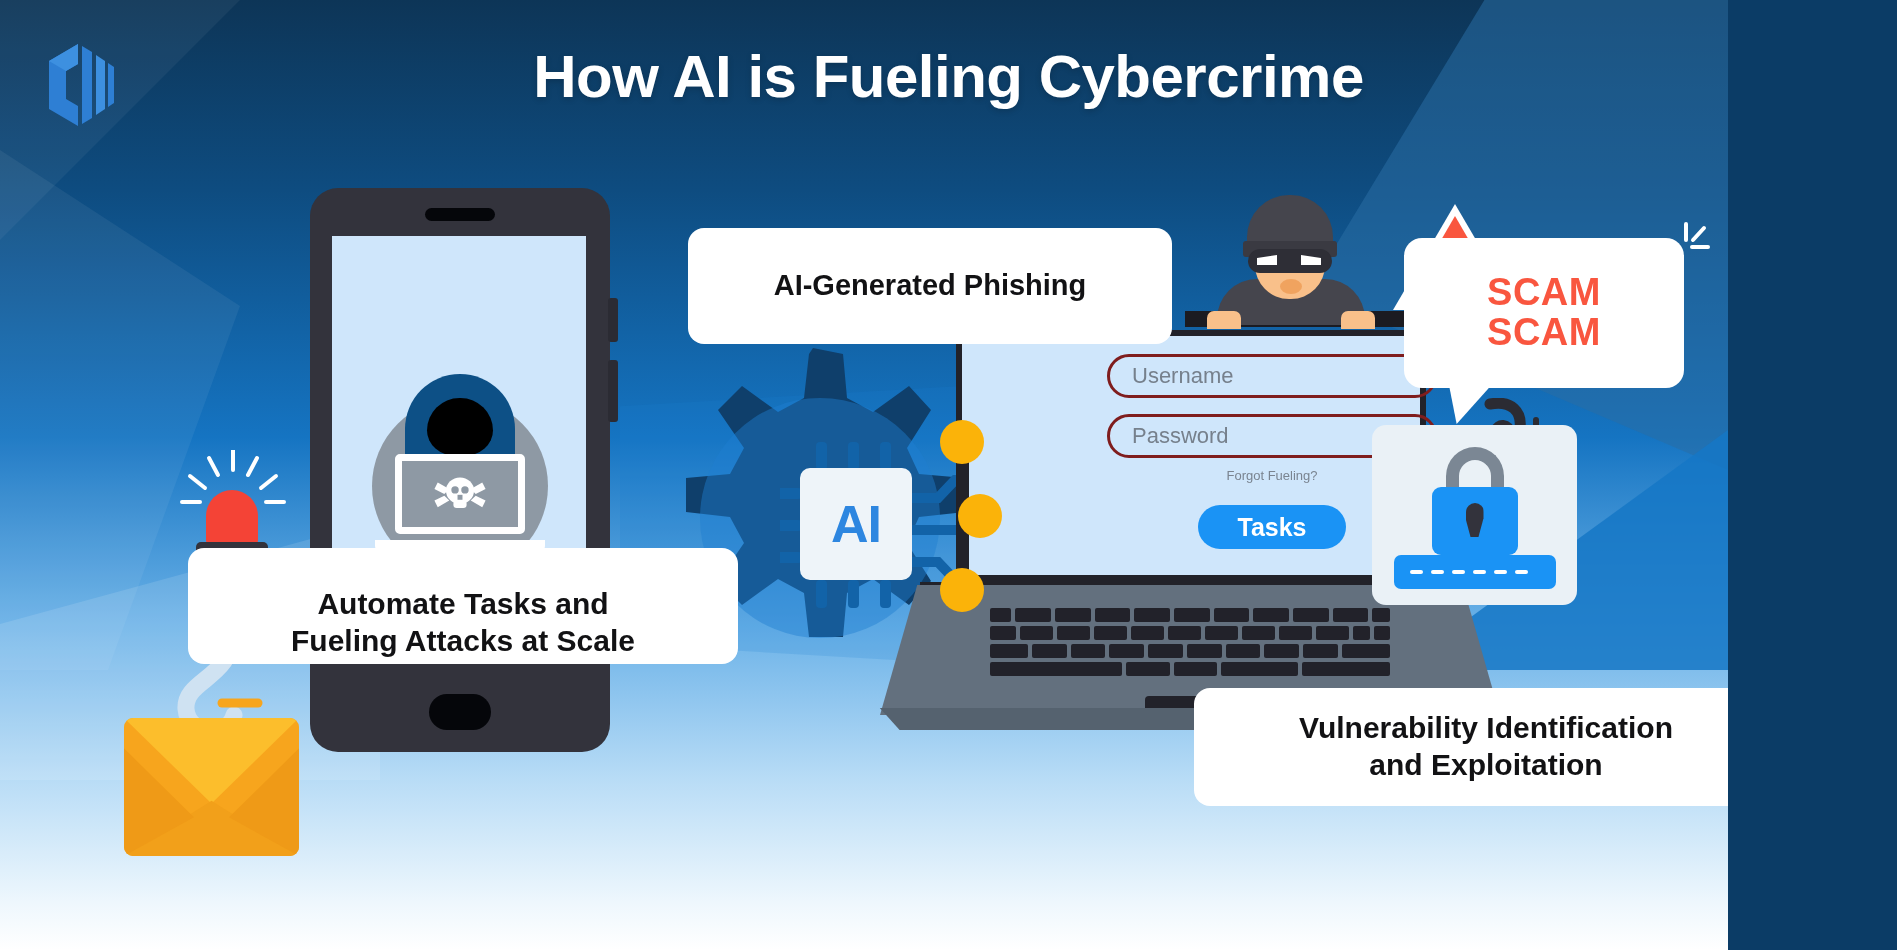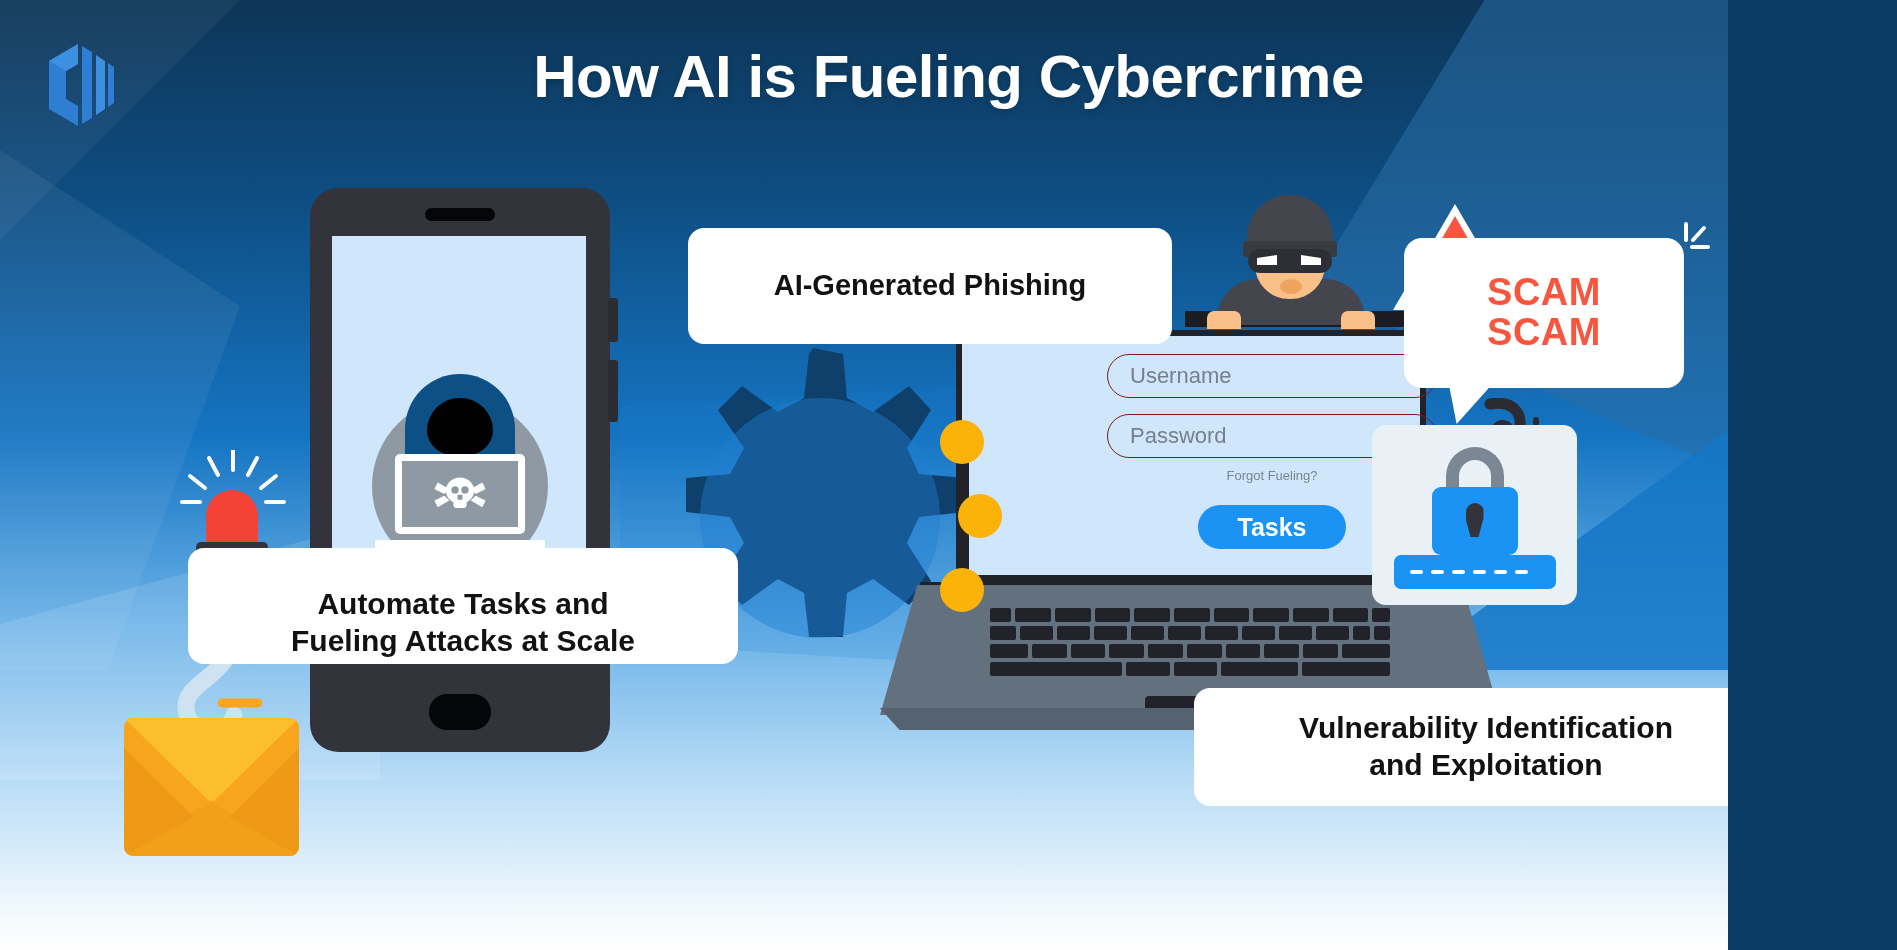--- a/index.html
+++ b/index.html
@@ -159,21 +159,21 @@
   .key { height:14px; background:#22222a; border-radius:2px; flex:1; }
   #trackpad {
     position:absolute; left:265px; top:366px; width:110px; height:34px;
     background:#22222a; border-radius:4px;
   }
 
   
   #login-form { position:absolute; left:100px; top:18px; width:420px; }
   .login-input {
     width:330px; height:44px; margin:0 auto 16px auto;
-    border:1px solid #7f1d1d; border-radius:24px;
+    border:3px solid #7f1d1d; border-radius:24px;
     display:flex; align-items:center; padding-left:22px;
     color:#76808c; font-size:22px; background:transparent;
   }
   #forgot-link {
     text-align:center; font-size:13px; color:#7a8490; margin-top:-6px;
   }
   #login-button {
     margin:22px auto 0 auto; width:148px; height:44px;
     background:#1a93f5; border-radius:24px;
     display:flex; align-items:center; justify-content:center;
@@ -367,20 +367,43 @@
   <div id="mini-laptop-base" style="left:460px;top:540px;"></div>
 
   <div id="gear">
     <svg viewBox="0 0 330 360" width="330" height="360">
       <path fill="#0f3f6b" d="M165 10 l30 6 4 44 26 14 36-26 22 24 -24 38 12 26 46 4 0 34 -46 5 -12 26 24 38 -22 24 -36-26 -26 14 -4 44 -34 0 -5-44 -26-14 -36 26 -24-24 26-38 -14-26 -44-5 0-34 44-4 14-26 -26-38 24-24 36 26 26-14 5-44 z"></path>
       <circle cx="165" cy="180" r="78" fill="none"></circle>
     </svg>
   </div>
   <div style="position:absolute;left:700px;top:398px;width:240px;height:240px;border-radius:50%;background:#1e7ed0;opacity:.45;"></div>
 
+  <div id="ai-chip-group">
+    <svg viewBox="0 0 300 180" width="300" height="180" style="position:absolute;left:0;top:0;">
+      <g stroke="#1263a8" stroke-width="10" fill="none" stroke-linecap="round">
+        <path d="M132 58 L158 58 L175 40 L205 40"></path>
+        <path d="M132 90 L185 90"></path>
+        <path d="M132 122 L158 122 L175 140 L205 140"></path>
+      </g>
+      <g fill="#1263a8">
+        <rect x="36" y="2" width="11" height="28" rx="4"></rect>
+        <rect x="68" y="2" width="11" height="28" rx="4"></rect>
+        <rect x="100" y="2" width="11" height="28" rx="4"></rect>
+        <rect x="36" y="140" width="11" height="28" rx="4"></rect>
+        <rect x="68" y="140" width="11" height="28" rx="4"></rect>
+        <rect x="100" y="140" width="11" height="28" rx="4"></rect>
+        <rect x="-12" y="48" width="34" height="11" rx="4"></rect>
+        <rect x="-12" y="80" width="34" height="11" rx="4"></rect>
+        <rect x="-12" y="112" width="34" height="11" rx="4"></rect>
+      </g>
+    </svg>
+    <div id="ai-chip">
+      <span id="ai-chip-label">AI</span>
+    </div>
+  </div>
 
   <div id="laptop">
     <div id="laptop-bezel"></div>
     <div id="laptop-screen">
       <div id="login-form">
         <div class="login-input">
           <span>Username</span>
         </div>
         <div class="login-input">
           <span>Password</span>

